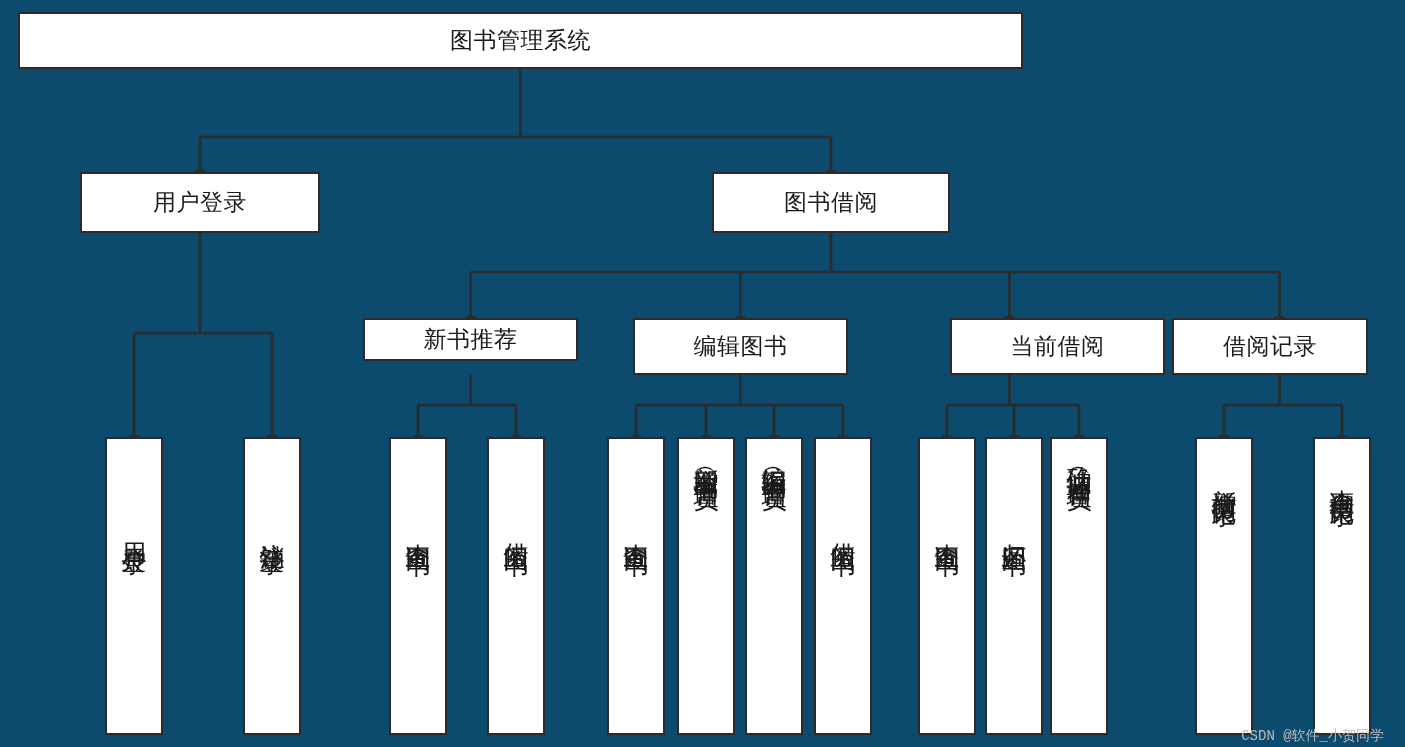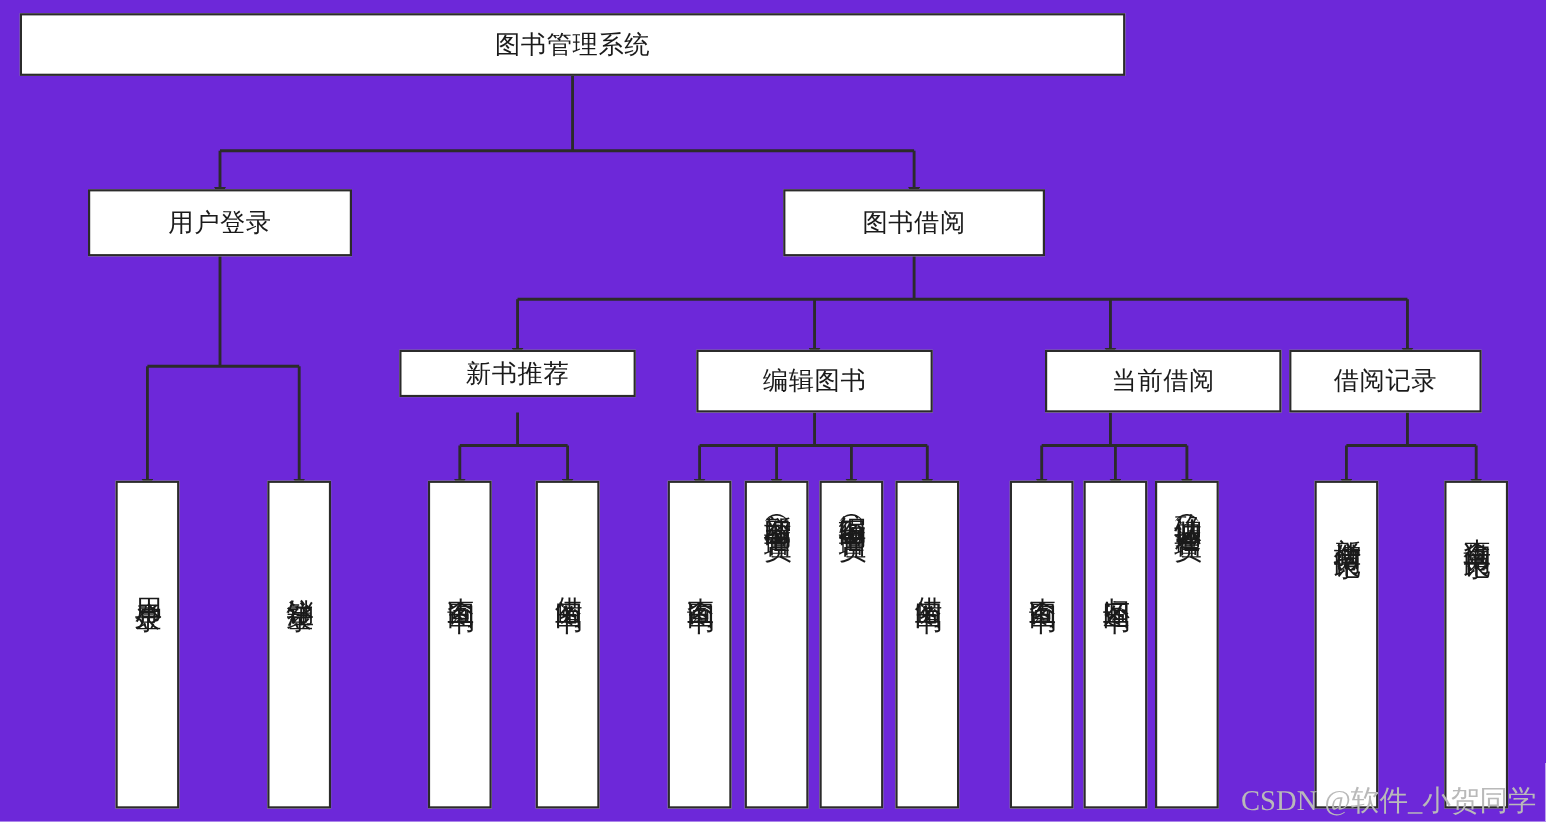--- a/index.html
+++ b/index.html
@@ -8,21 +8,21 @@
     padding: 0;
     background: #ffffff;
   }
   body {
     font-family: "Liberation Sans", "DejaVu Sans", sans-serif;
   }
   #diagram-root {
     position: relative;
     width: 1405px;
     height: 747px;
-    background: #6d28d9;
+    background: #0c4a6e;
     overflow: hidden;
   }
   #diagram-svg {
     position: absolute;
     left: 0;
     top: 0;
     width: 1405px;
     height: 747px;
     display: block;
   }
@@ -64,27 +64,27 @@
     margin-top: 84px;
   }
   .node-box.vertical.tall .node-label {
     margin-top: 8px;
   }
   .node-box.vertical.upper .node-label {
     margin-top: 30px;
   }
   .watermark {
     position: absolute;
-    right: 8px;
+    right: 21px;
     bottom: 2px;
-    font-size: 26px;
+    font-size: 14px;
     color: #b9b9b9;
     white-space: nowrap;
     pointer-events: none;
-    font-family: Liberation Serif, serif;
+    font-family: Liberation Mono, monospace;
   }
 </style>
 </head>
 <body>
 
 <div id="diagram-root">
 
   <svg id="diagram-svg" viewBox="0 0 1405 747" xmlns="http://www.w3.org/2000/svg">
       <defs>
         <marker id="arrow" markerWidth="9" markerHeight="11" refX="1" refY="5.5" orient="auto" markerUnits="userSpaceOnUse">
@@ -138,21 +138,21 @@
       </div>
       <div class="node-box horizontal" style="left: 363px; top: 318px; width: 215px; height: 43px;">
         <span class="node-label">新书推荐</span>
       </div>
       <div class="node-box horizontal" style="left: 633px; top: 318px; width: 215px; height: 57px;">
         <span class="node-label">编辑图书</span>
       </div>
       <div class="node-box horizontal" style="left: 902px; top: 318px; width: 215px; height: 57px; margin-left: 48px;">
         <span class="node-label">当前借阅</span>
       </div>
-      <div class="node-box horizontal" style="left: 1172px; top: 318px; width: 175px; height: 57px;">
+      <div class="node-box horizontal" style="left: 1172px; top: 318px; width: 196px; height: 57px;">
         <span class="node-label">借阅记录</span>
       </div>
       <div class="node-box vertical mid" style="left: 105px; top: 437px; width: 58px; height: 298px;">
         <span class="node-label">用户登录</span>
       </div>
       <div class="node-box vertical mid" style="left: 243px; top: 437px; width: 58px; height: 298px;">
         <span class="node-label">注销登录</span>
       </div>
       <div class="node-box vertical mid" style="left: 389px; top: 437px; width: 58px; height: 298px;">
         <span class="node-label">查询图书</span>

